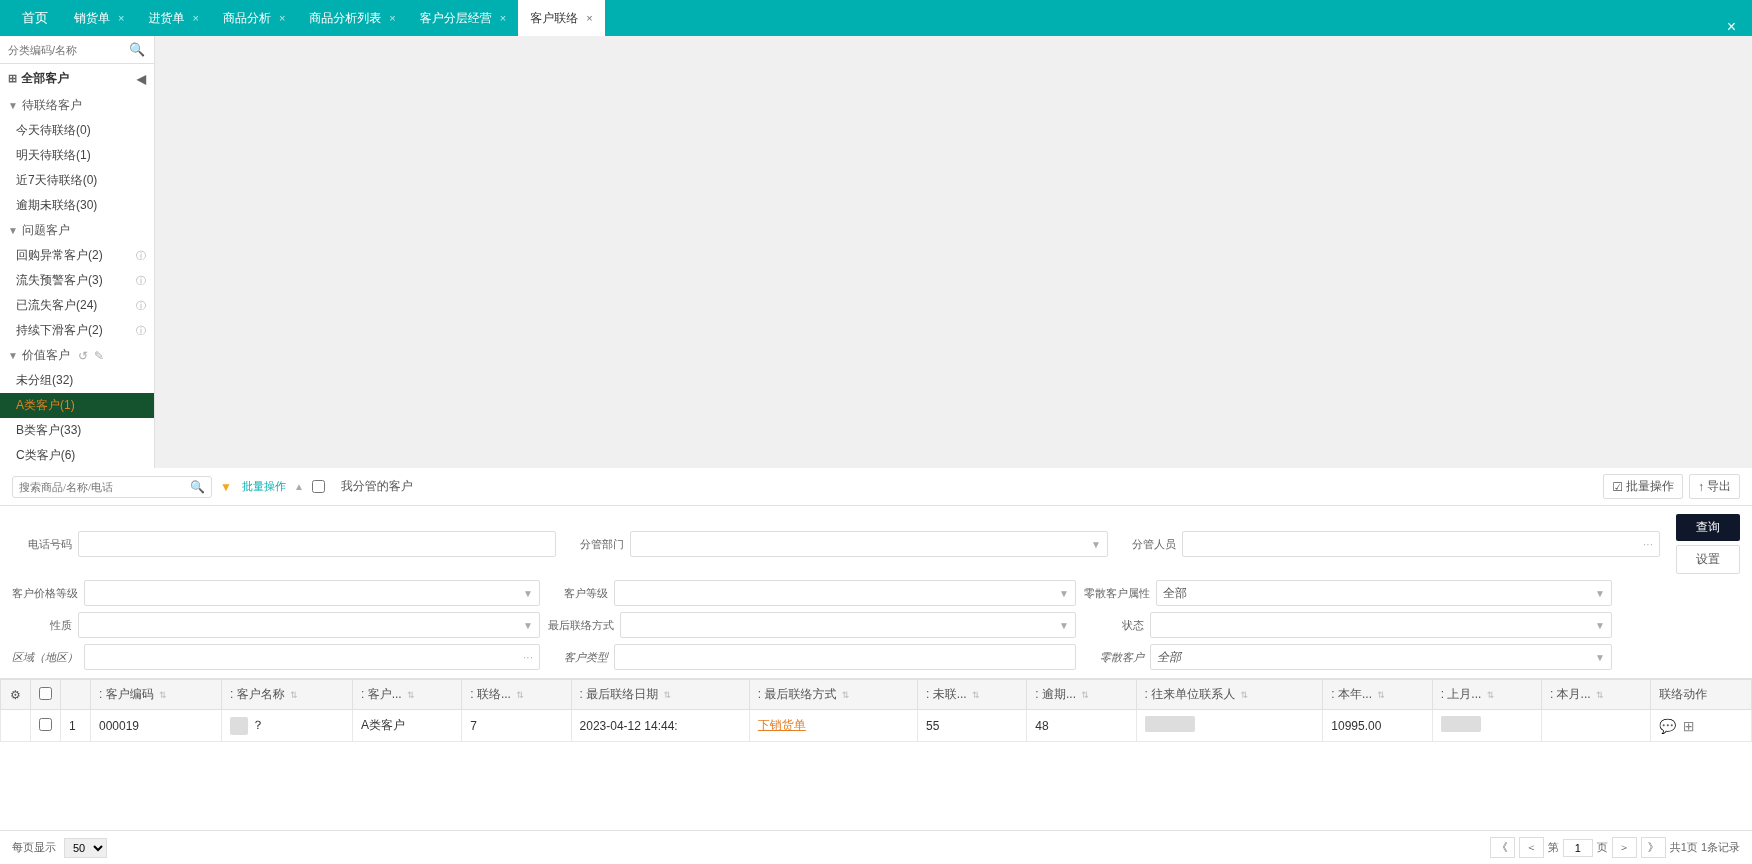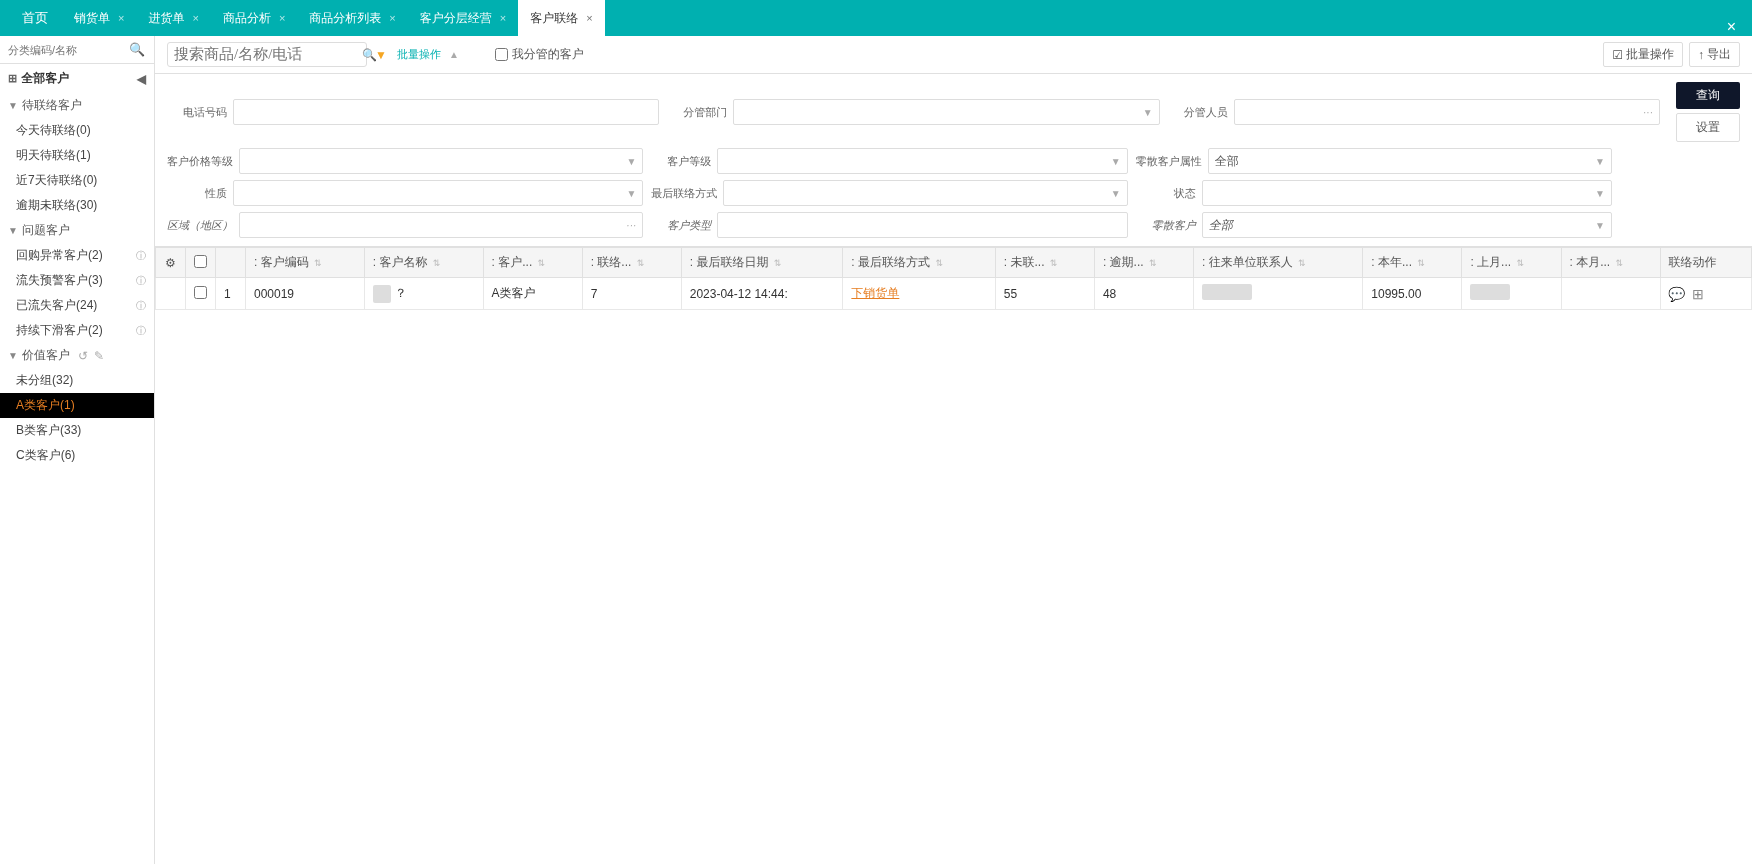--- a/index.html
+++ b/index.html
@@ -48,20 +48,21 @@
       color: white;
       font-size: 16px;
       cursor: pointer;
       padding: 0 8px;
     }
     
     
     .main-layout {
       display: flex;
       height: calc(864px - 36px);
+      flex-direction: column;
     }
     
     
     .sidebar {
       width: 155px;
       background: white;
       border-right: 1px solid #e0e0e0;
       overflow-y: auto;
       flex-shrink: 0;
     }
@@ -107,21 +108,21 @@
     
     .sidebar-item {
       padding: 4px 8px 4px 16px;
       color: #444;
       cursor: pointer;
       font-size: 11px;
       display: flex;
       align-items: center;
       justify-content: space-between;
     }
-    .sidebar-item.active { background: #000000; color: #e67e22; }
+    .sidebar-item.active { background: #14532d; color: #e67e22; }
     .sidebar-item .info-icon { color: #aaa; font-size: 10px; }
     
     
     .content-area {
       flex: 1;
       display: flex;
       flex-direction: column;
       background: #f5f5f5;
       overflow: hidden;
     }
@@ -139,40 +140,39 @@
     .filter-search {
       display: flex;
       align-items: center;
       border: 1px solid #ddd;
       border-radius: 3px;
       padding: 3px 6px;
       gap: 4px;
       width: 200px;
     }
     .filter-search input {
-      border: none; outline: none; font-size: 15px; flex: 1;
+      border: none; outline: none; font-size: 11px; flex: 1;
       color: #999;
       font-family: Liberation Serif, serif;
     }
     .filter-search .search-icon { color: #aaa; }
     .more-conditions {
       color: #00b0b0;
       cursor: pointer;
       display: flex;
       align-items: center;
       gap: 2px;
       font-size: 11px;
     }
     .my-customers {
       display: flex;
       align-items: center;
-      gap: 4px;
+      gap: 16px;
       font-size: 11px;
       color: #555;
-      margin-left: 28px;
     }
     .my-customers input[type=checkbox] { cursor: pointer; }
     .filter-actions {
       margin-left: auto;
       display: flex;
       gap: 6px;
     }
     .batch-op-btn {
       border: 1px solid #ddd;
       background: white;
@@ -674,15 +674,31 @@
               <div class="action-icons">
                 <span class="action-icon">💬</span>
                 <span class="action-icon">⊞</span>
               </div>
             </td>
           </tr>
         </tbody>
       </table>
     </div>
 
+    <div class="bottom-bar">
+      <span class="per-page-label">每页显示</span>
+      <select class="per-page-select">
+        <option>50</option>
+      </select>
+      <div class="pagination">
+        <button class="page-btn">《</button>
+        <button class="page-btn">＜</button>
+        <span class="per-page-label">第</span>
+        <input type="text" class="page-input" value="1" style="">
+        <span class="per-page-label">页</span>
+        <button class="page-btn">＞</button>
+        <button class="page-btn">》</button>
+        <span class="total-label">共1页 1条记录</span>
+      </div>
+    </div>
 
   </div>
 </div>
 
 </body></html>

